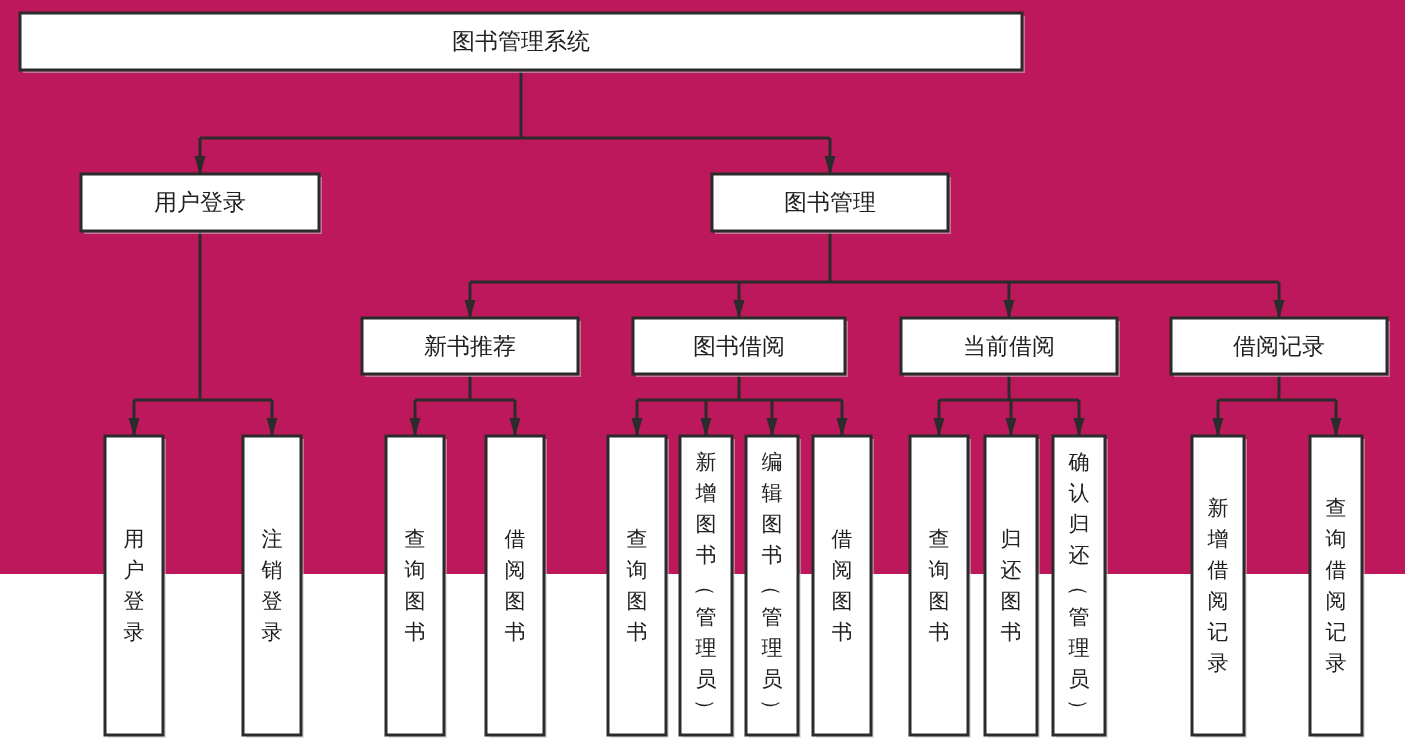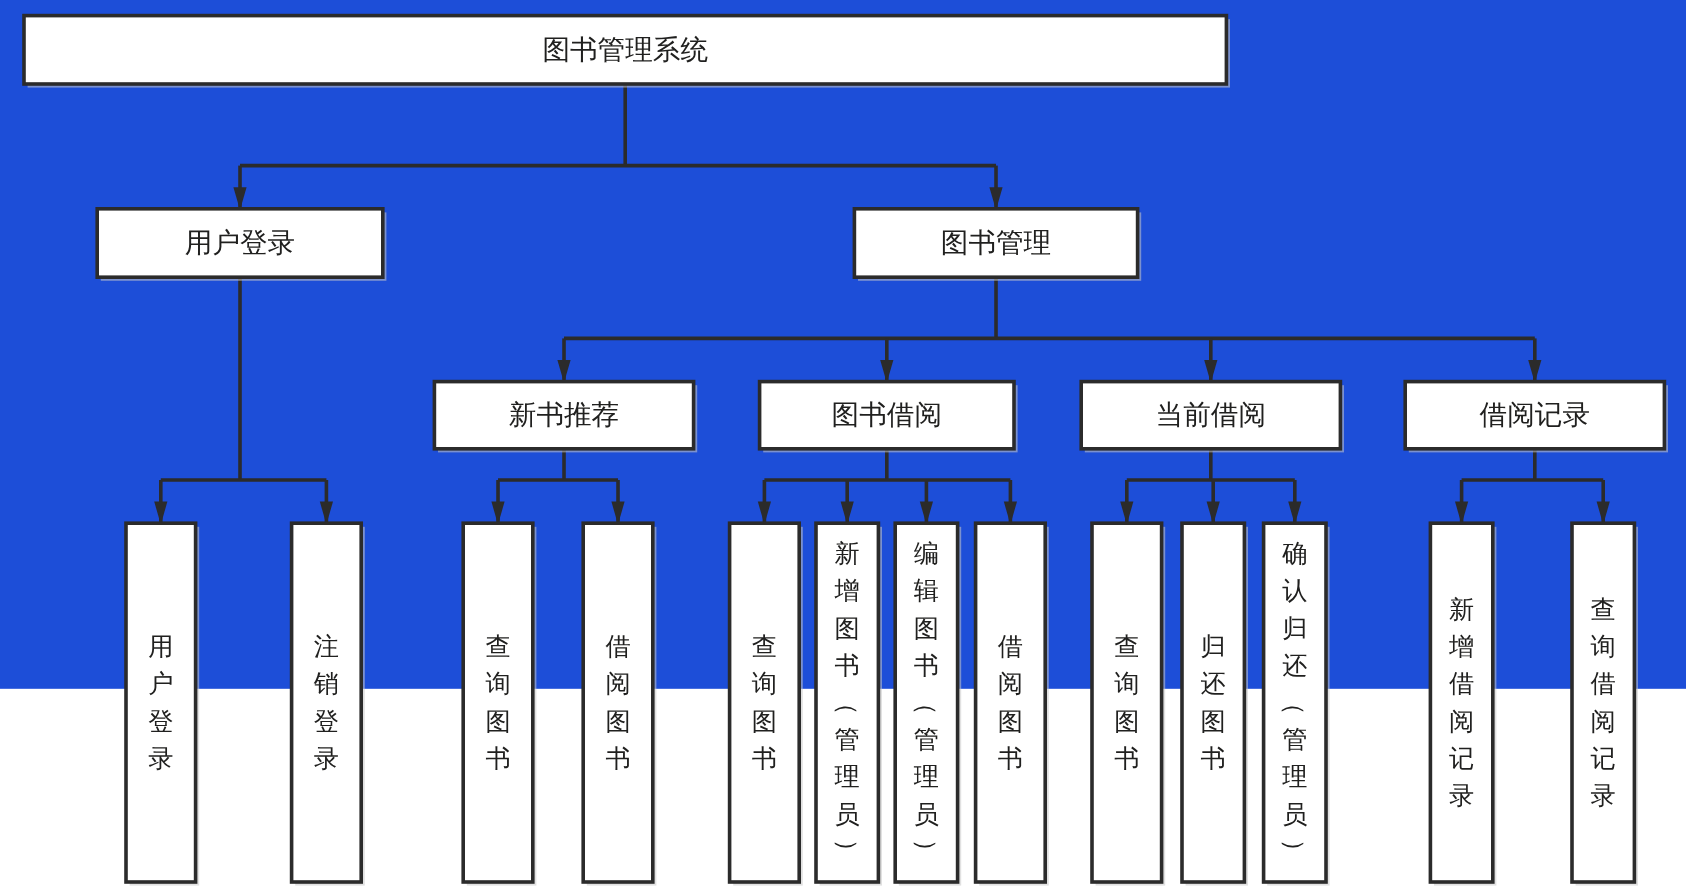--- a/index.html
+++ b/index.html
@@ -1,21 +1,21 @@
 <!DOCTYPE html>
 <html><head>
 <meta charset="utf-8">
 <style>
   html,body{margin:0;padding:0;background:#ffffff;}
   body{
     width:1405px;height:747px;
     font-family:"DejaVu Sans","Liberation Sans",sans-serif;
     overflow:hidden;position:relative;
   }
-  #diagram-root{position:relative;width:1405px;height:574px;background:#1d4ed8;}
+  #diagram-root{position:relative;width:1405px;height:574px;background:#be185d;}
   svg#flow{position:absolute;left:0;top:0;width:1405px;height:747px;display:block;}
 
   .node-box{
     fill:#ffffff;
     stroke:#2b2b2b;
     stroke-width:3;
   }
   .node-shadow{
     fill:#c9c9c9;
     opacity:.55;

